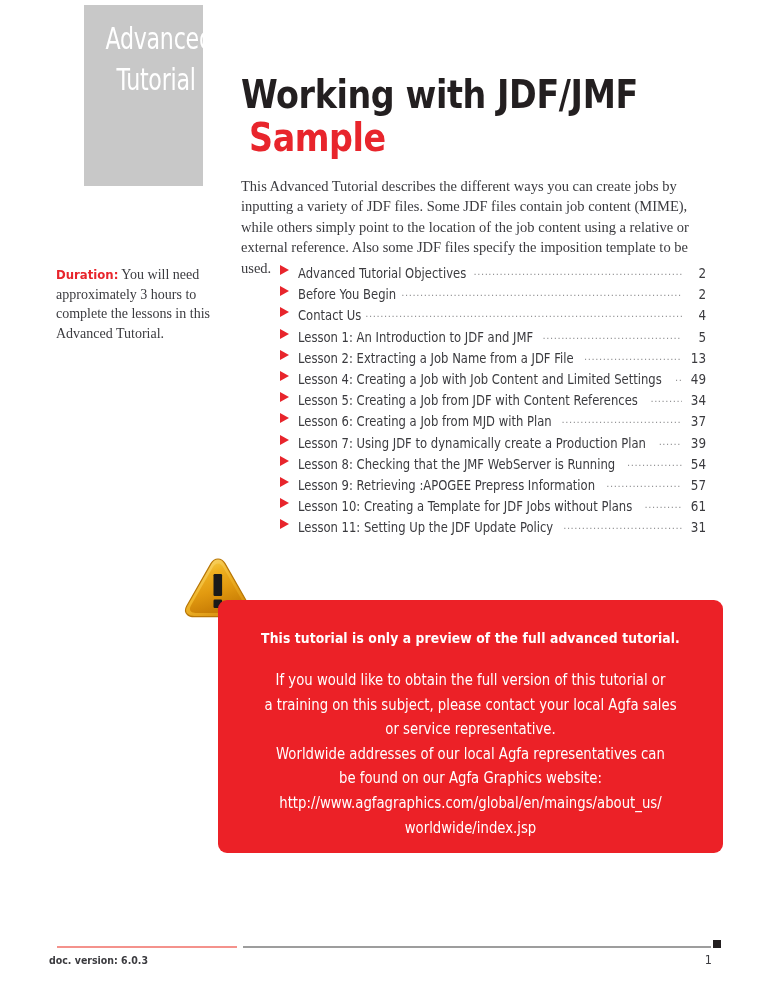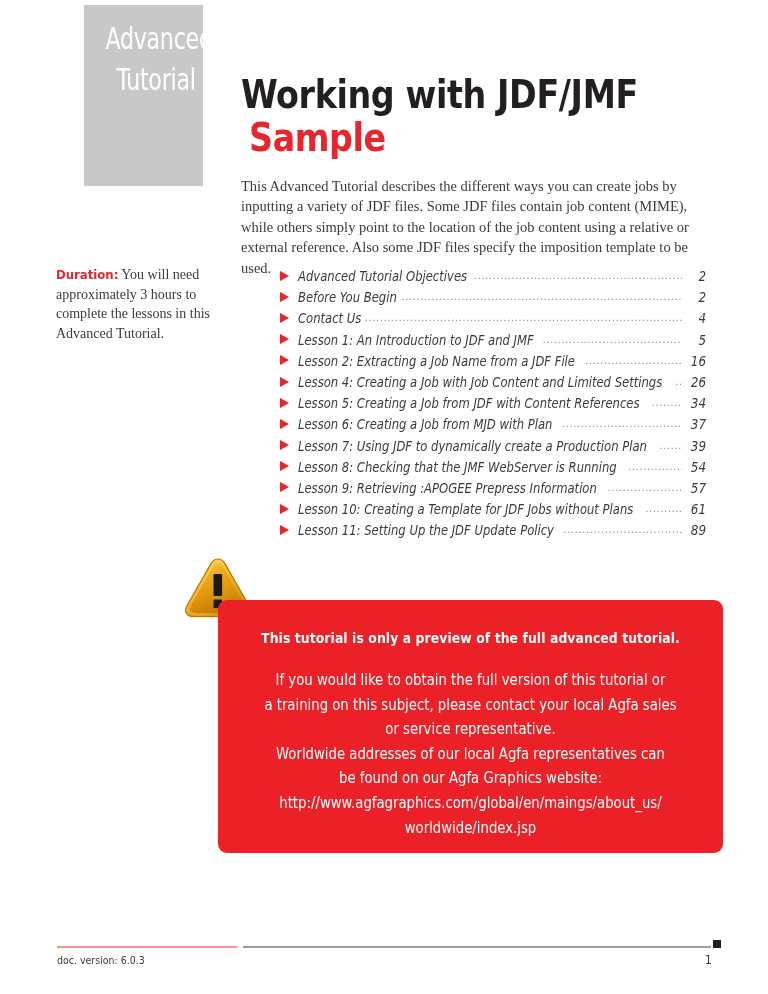--- a/index.html
+++ b/index.html
@@ -108,27 +108,26 @@
 
   
   .toc {
     position: absolute;
     left: 280px;
     top: 266px;
     width: 426px;
   }
   .toc-row {
     display: flex;
-    align-items: center;
+    align-items: flex-start;
     height: 21.2px;
     font-family: "DejaVu Sans Condensed", "Liberation Sans Narrow", "Liberation Sans", sans-serif;
     font-size: 13.3px;
     color: #3b3b3f;
     white-space: nowrap;
-    font-style: italic;
   }
   .toc-arrow {
     flex: 0 0 auto;
     width: 9px;
     height: 10px;
     margin-right: 9px;
     position: relative;
     top: -1px;
   }
   .toc-arrow svg { display: block; }
@@ -219,25 +218,26 @@
   .footer-square {
     position: absolute;
     left: 713px;
     top: 940px;
     width: 8px;
     height: 8px;
     background: #231f20;
   }
   .footer-version {
     position: absolute;
-    left: 57px;
+    left: 49px;
     top: 954px;
     font-family: "DejaVu Sans Condensed", "Liberation Sans Narrow", "Liberation Sans", sans-serif;
     font-size: 10.5px;
     color: #3b3b3f;
+    font-weight: bold;
   }
   .footer-pageno {
     position: absolute;
     left: 660px;
     top: 952px;
     width: 52px;
     text-align: right;
     font-family: "DejaVu Sans Condensed", "Liberation Sans Narrow", "Liberation Sans", sans-serif;
     font-size: 12.5px;
     color: #3b3b3f;
@@ -305,31 +305,31 @@
         <span class="toc-page">5</span>
       </div>
       <div class="toc-row">
         <span class="toc-arrow">
           <svg viewBox="0 0 9 10" width="9" height="10">
             <polygon points="0,0 9,5 0,10" fill="#e8252c"></polygon>
           </svg>
         </span>
         <span class="toc-label">Lesson 2: Extracting a Job Name from a JDF File</span>
         <span class="toc-dots">.........................................................................................</span>
-        <span class="toc-page">16</span>
+        <span class="toc-page">13</span>
       </div>
       <div class="toc-row">
         <span class="toc-arrow">
           <svg viewBox="0 0 9 10" width="9" height="10">
             <polygon points="0,0 9,5 0,10" fill="#e8252c"></polygon>
           </svg>
         </span>
         <span class="toc-label">Lesson 4: Creating a Job with Job Content and Limited Settings</span>
         <span class="toc-dots">.........................................................................................</span>
-        <span class="toc-page">26</span>
+        <span class="toc-page">49</span>
       </div>
       <div class="toc-row">
         <span class="toc-arrow">
           <svg viewBox="0 0 9 10" width="9" height="10">
             <polygon points="0,0 9,5 0,10" fill="#e8252c"></polygon>
           </svg>
         </span>
         <span class="toc-label">Lesson 5: Creating a Job from JDF with Content References</span>
         <span class="toc-dots">.........................................................................................</span>
         <span class="toc-page">34</span>
@@ -385,21 +385,21 @@
         <span class="toc-page">61</span>
       </div>
       <div class="toc-row">
         <span class="toc-arrow">
           <svg viewBox="0 0 9 10" width="9" height="10">
             <polygon points="0,0 9,5 0,10" fill="#e8252c"></polygon>
           </svg>
         </span>
         <span class="toc-label">Lesson 11: Setting Up the JDF Update Policy</span>
         <span class="toc-dots">.........................................................................................</span>
-        <span class="toc-page">89</span>
+        <span class="toc-page">31</span>
       </div>
     </div>
 
   <div class="warn-icon">
     <svg viewBox="0 0 70 63" width="70" height="63">
       <defs>
         <linearGradient id="warnGrad" x1="0" y1="0" x2="0.35" y2="1">
           <stop offset="0%" stop-color="#f7d14a"></stop>
           <stop offset="28%" stop-color="#eeb020"></stop>
           <stop offset="62%" stop-color="#e29a10"></stop>

